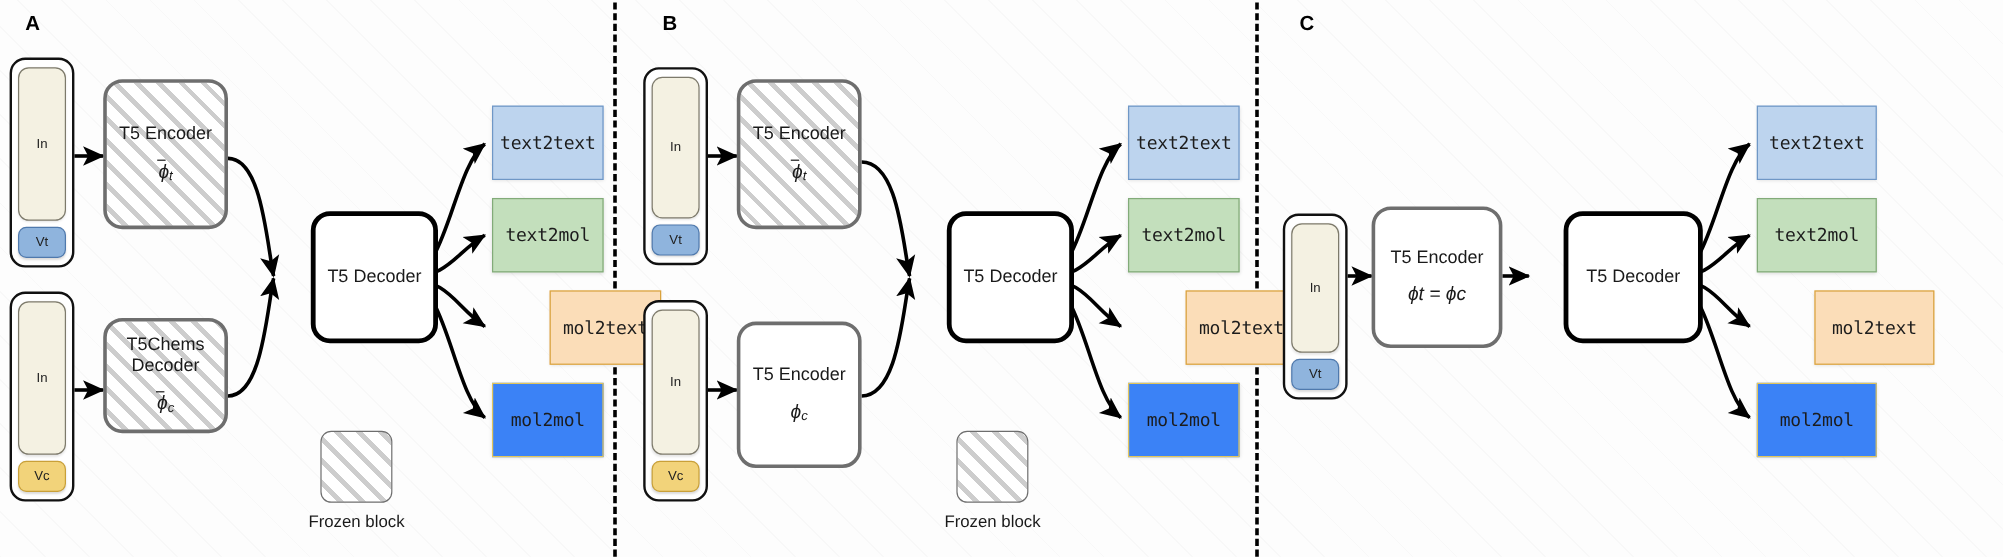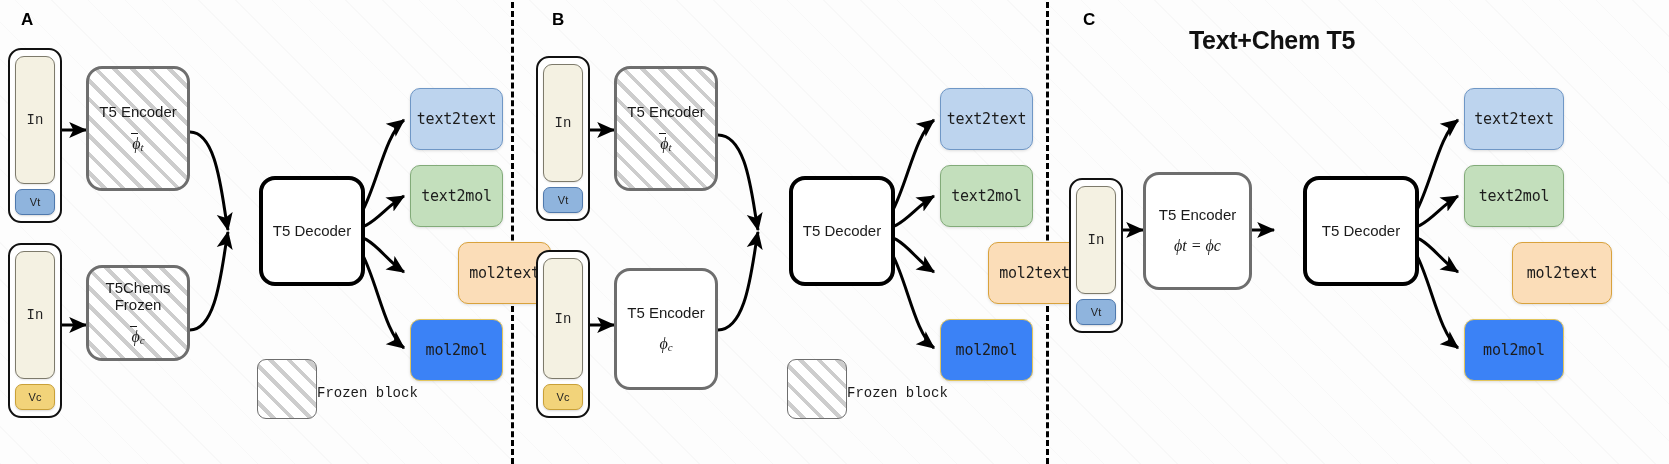--- a/index.html
+++ b/index.html
@@ -40,23 +40,22 @@
     background:#fff;
     display:flex;flex-direction:column;align-items:center;
     justify-content:space-between;
     padding:6px 5px;
   }
   .in-box{
     box-sizing:border-box;width:100%;flex:1 1 auto;
     border:1.6px solid #7d7a6b;border-radius:9px;
     background:#f4f1e2;
     display:flex;align-items:center;justify-content:center;
-    font-size:14px;color:#222;
+    font-size:11px;color:#222;
     box-shadow:0 1px 2px rgba(0,0,0,.10);
-    font-family:Liberation Mono, monospace;
   }
   .vocab-badge{
     box-sizing:border-box;width:100%;height:26px;flex:0 0 26px;
     margin-top:5px;border-radius:7px;
     display:flex;align-items:center;justify-content:center;
     font-size:11px;color:#222;
     box-shadow:0 1px 2px rgba(0,0,0,.15);
   }
   .vocab-vt{background:#8fb4dd;border:1.6px solid #4f79ad;text-align:center;}
   .vocab-vc{background:#f2d37a;border:1.6px solid #c9a038;}
@@ -64,53 +63,53 @@
   
   .block{
     position:absolute;box-sizing:border-box;
     display:flex;flex-direction:column;
     align-items:center;justify-content:center;
     text-align:center;background:#fff;
     border-radius:16px;
   }
   .block .bl-title{font-size:15px;color:#1a1a1a;line-height:1.12;text-align:center;}
   .block .bl-sub{font-size:16px;color:#1a1a1a;margin-top:14px;
-    font-family:Liberation Serif, serif;font-style:italic;}
+    font-family:Liberation Sans, sans-serif;font-style:italic;}
   .block.gray{border:3px solid #6e6e6e;}
   .block.black{border:4px solid #000;margin-left:25px;}
   .block.frozen{
     background-image:repeating-linear-gradient(45deg,
       rgba(0,0,0,0.00) 0px, rgba(0,0,0,0.00) 9px,
       rgba(130,130,130,0.40) 9px, rgba(130,130,130,0.40) 13px);
   }
 
   
   .phi-wrap{display:inline-block;position:relative;}
   .phi-wrap.bar::before{
     content:"";position:absolute;left:-1px;right:3px;top:-2px;
     border-top:1.4px solid #1a1a1a;
   }
   .sub{font-size:11px;vertical-align:-2px;}
 
   
   .task{
     position:absolute;box-sizing:border-box;
     display:flex;align-items:center;justify-content:center;
-    border-radius:10px;
+    border-radius:0;
     font-family:"DejaVu Sans Mono","Liberation Mono",monospace;
     font-size:15px;color:#1c1c1c;letter-spacing:-.2px;
     box-shadow:0 1px 3px rgba(0,0,0,.13);
   }
   .t-text2text{background:#bdd4ee;border:1.8px solid #6f97c6;}
   .t-text2mol {background:#c3dfbc;border:1.8px solid #82ab79;}
   .t-mol2text {background:#fbddb8;border:1.8px solid #d9a23c;margin-left:48px;}
   .t-mol2mol  {background:#3b82f6;border:1.8px solid #e2c55c;}
 
   
-  .legend{position:absolute;display:flex;flex-direction:row;align-items:center;font-family:Liberation Mono, monospace;}
+  .legend{position:absolute;display:flex;flex-direction:column;align-items:center;}
   .legend-swatch{
     width:60px;height:60px;box-sizing:border-box;
     border:1.6px solid #6e6e6e;border-radius:9px;background:#fff;
     background-image:repeating-linear-gradient(45deg,
       rgba(0,0,0,0.00) 0px, rgba(0,0,0,0.00) 9px,
       rgba(130,130,130,0.40) 9px, rgba(130,130,130,0.40) 13px);
   }
   .legend-label{font-size:14px;color:#1a1a1a;margin-top:7px;white-space:nowrap;}
 
   
@@ -156,21 +155,20 @@
     </g>
   </svg>
 
   <div class="divider" style="left:511px;"></div>
   <div class="divider" style="left:1046px;"></div>
 
   <div class="panel-letter" style="left:21px;top:10px;">A</div>
   <div class="panel-letter" style="left:552px;top:10px;">B</div>
   <div class="panel-letter" style="left:1083px;top:10px;">C</div>
 
-  <div class="main-title" style="left:1189px;top:26px;">Text+Chem T5</div>
 
   <div class="input-group" style="left:8px;top:48px;width:54px;height:175px;">
     <div class="in-box">In</div>
     <div class="vocab-badge vocab-vt">Vt</div>
   </div>
 
   <div class="input-group" style="left:8px;top:243px;width:54px;height:175px;">
     <div class="in-box">In</div>
     <div class="vocab-badge vocab-vc">Vc</div>
   </div>
@@ -178,21 +176,21 @@
   <div class="block gray frozen" style="left:86px;top:66px;width:104px;height:125px;">
     <div class="bl-title">T5 Encoder</div>
     <div class="bl-sub">
       <span class="phi-wrap bar">ϕ</span><span class="sub">t</span>
     </div>
   </div>
 
   <div class="block gray frozen" style="left:86px;top:265px;width:104px;height:96px;">
     <div class="bl-title">
       <span>T5Chems</span><br>
-      <span>Frozen</span>
+      <span>Decoder</span>
     </div>
     <div class="bl-sub">
       <span class="phi-wrap bar">ϕ</span><span class="sub">c</span>
     </div>
   </div>
 
   <div class="block black" style="left:234px;top:176px;width:106px;height:110px;">
     <div class="bl-title">T5 Decoder</div>
   </div>
 

